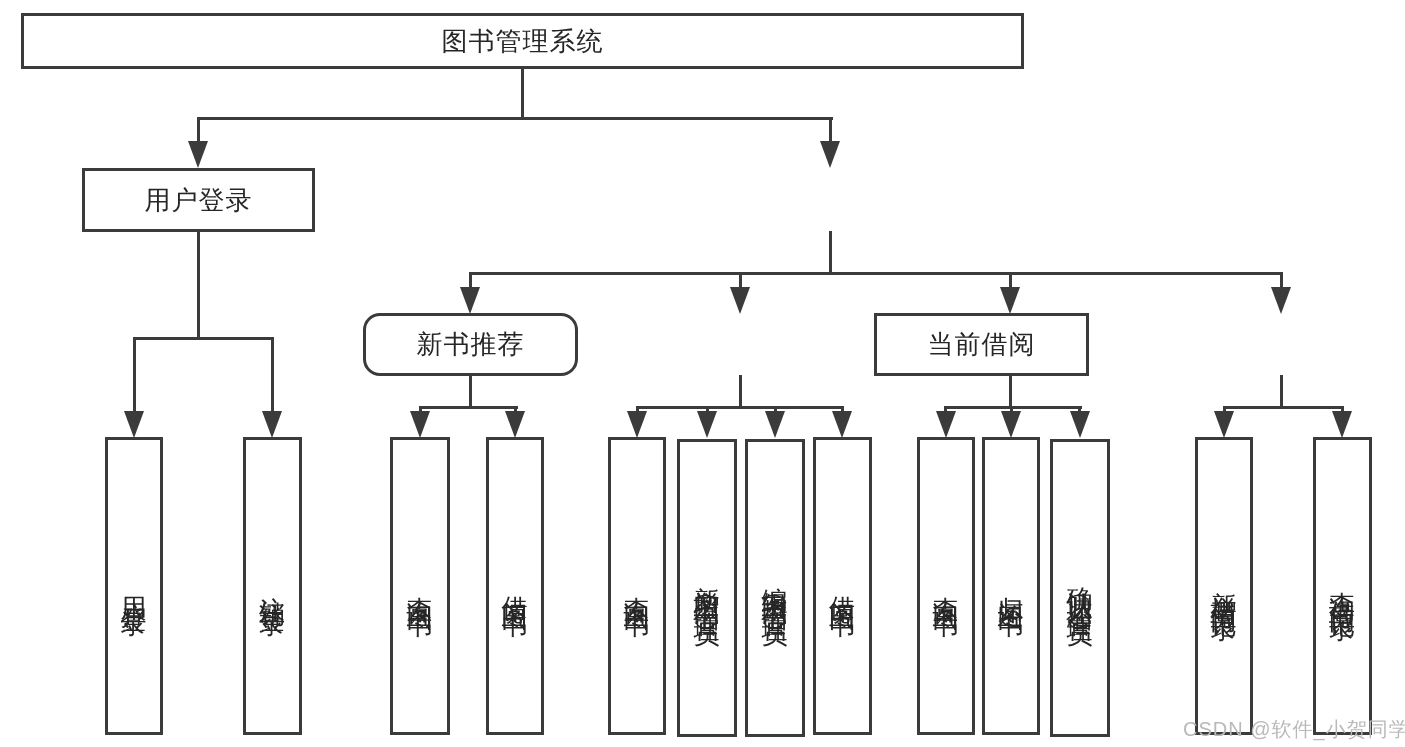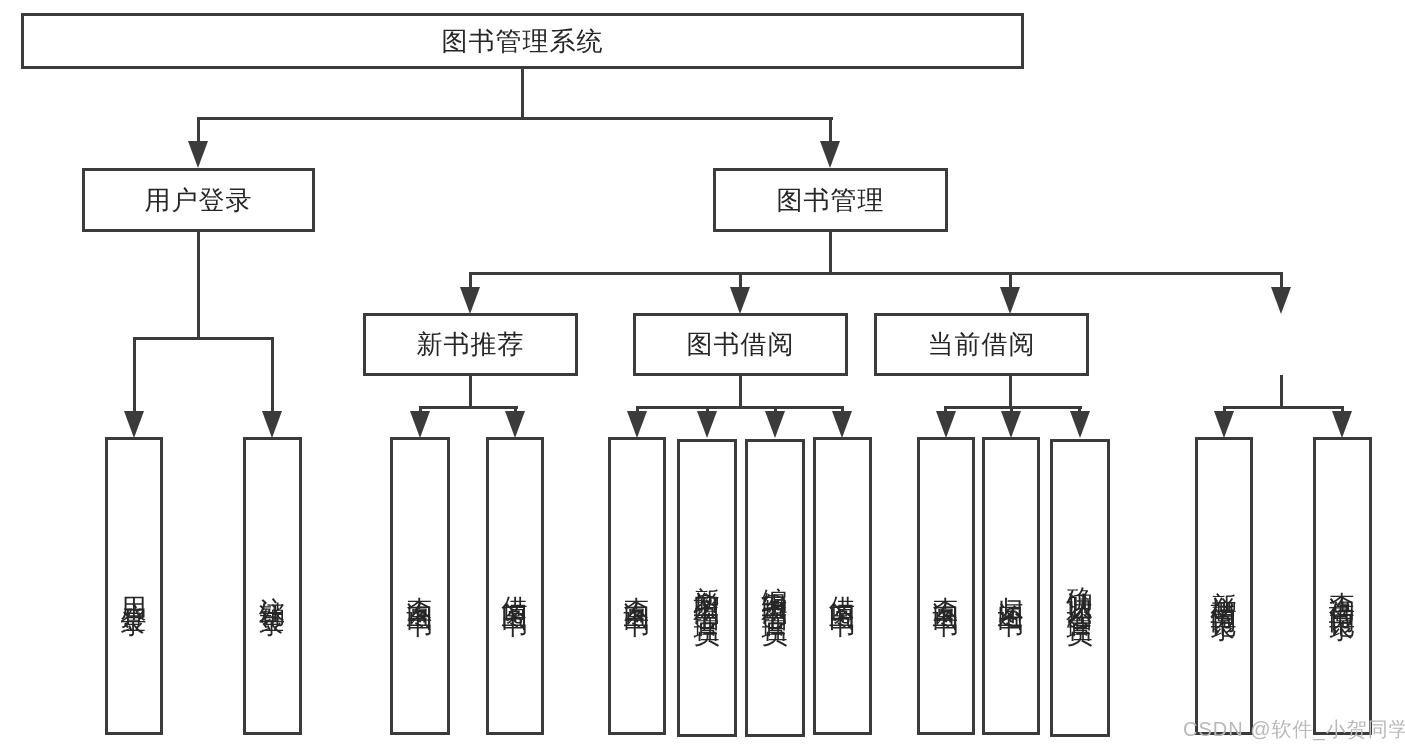--- a/index.html
+++ b/index.html
@@ -62,31 +62,25 @@
 <div class="canvas">
 
   <div class="node" style="left:21px;top:13px;width:1003px;height:56px;">
     <span>图书管理系统</span>
   </div>
 
   <div class="node" style="left:82px;top:168px;width:233px;height:64px;">
     <span>用户登录</span>
   </div>
 
-  <div class="node" style="left:713px;top:168px;width:235px;height:64px;">
-    <span>图书管理</span>
-  </div>
 
-  <div class="node" style="left:363px;top:313px;width:215px;height:63px;">
+  <div class="node" style="left:363px;top:313px;width:215px;height:63px;border-radius:17px;">
     <span>新书推荐</span>
   </div>
 
-  <div class="node" style="left:633px;top:313px;width:215px;height:63px;">
-    <span>图书借阅</span>
-  </div>
 
   <div class="node" style="left:874px;top:313px;width:215px;height:63px;">
     <span>当前借阅</span>
   </div>
 
 
   <div class="leaf" style="left:105px;top:437px;width:58px;height:298px;">
     <span>用户登录</span>
   </div>
   <div class="leaf" style="left:243px;top:437px;width:59px;height:298px;">

